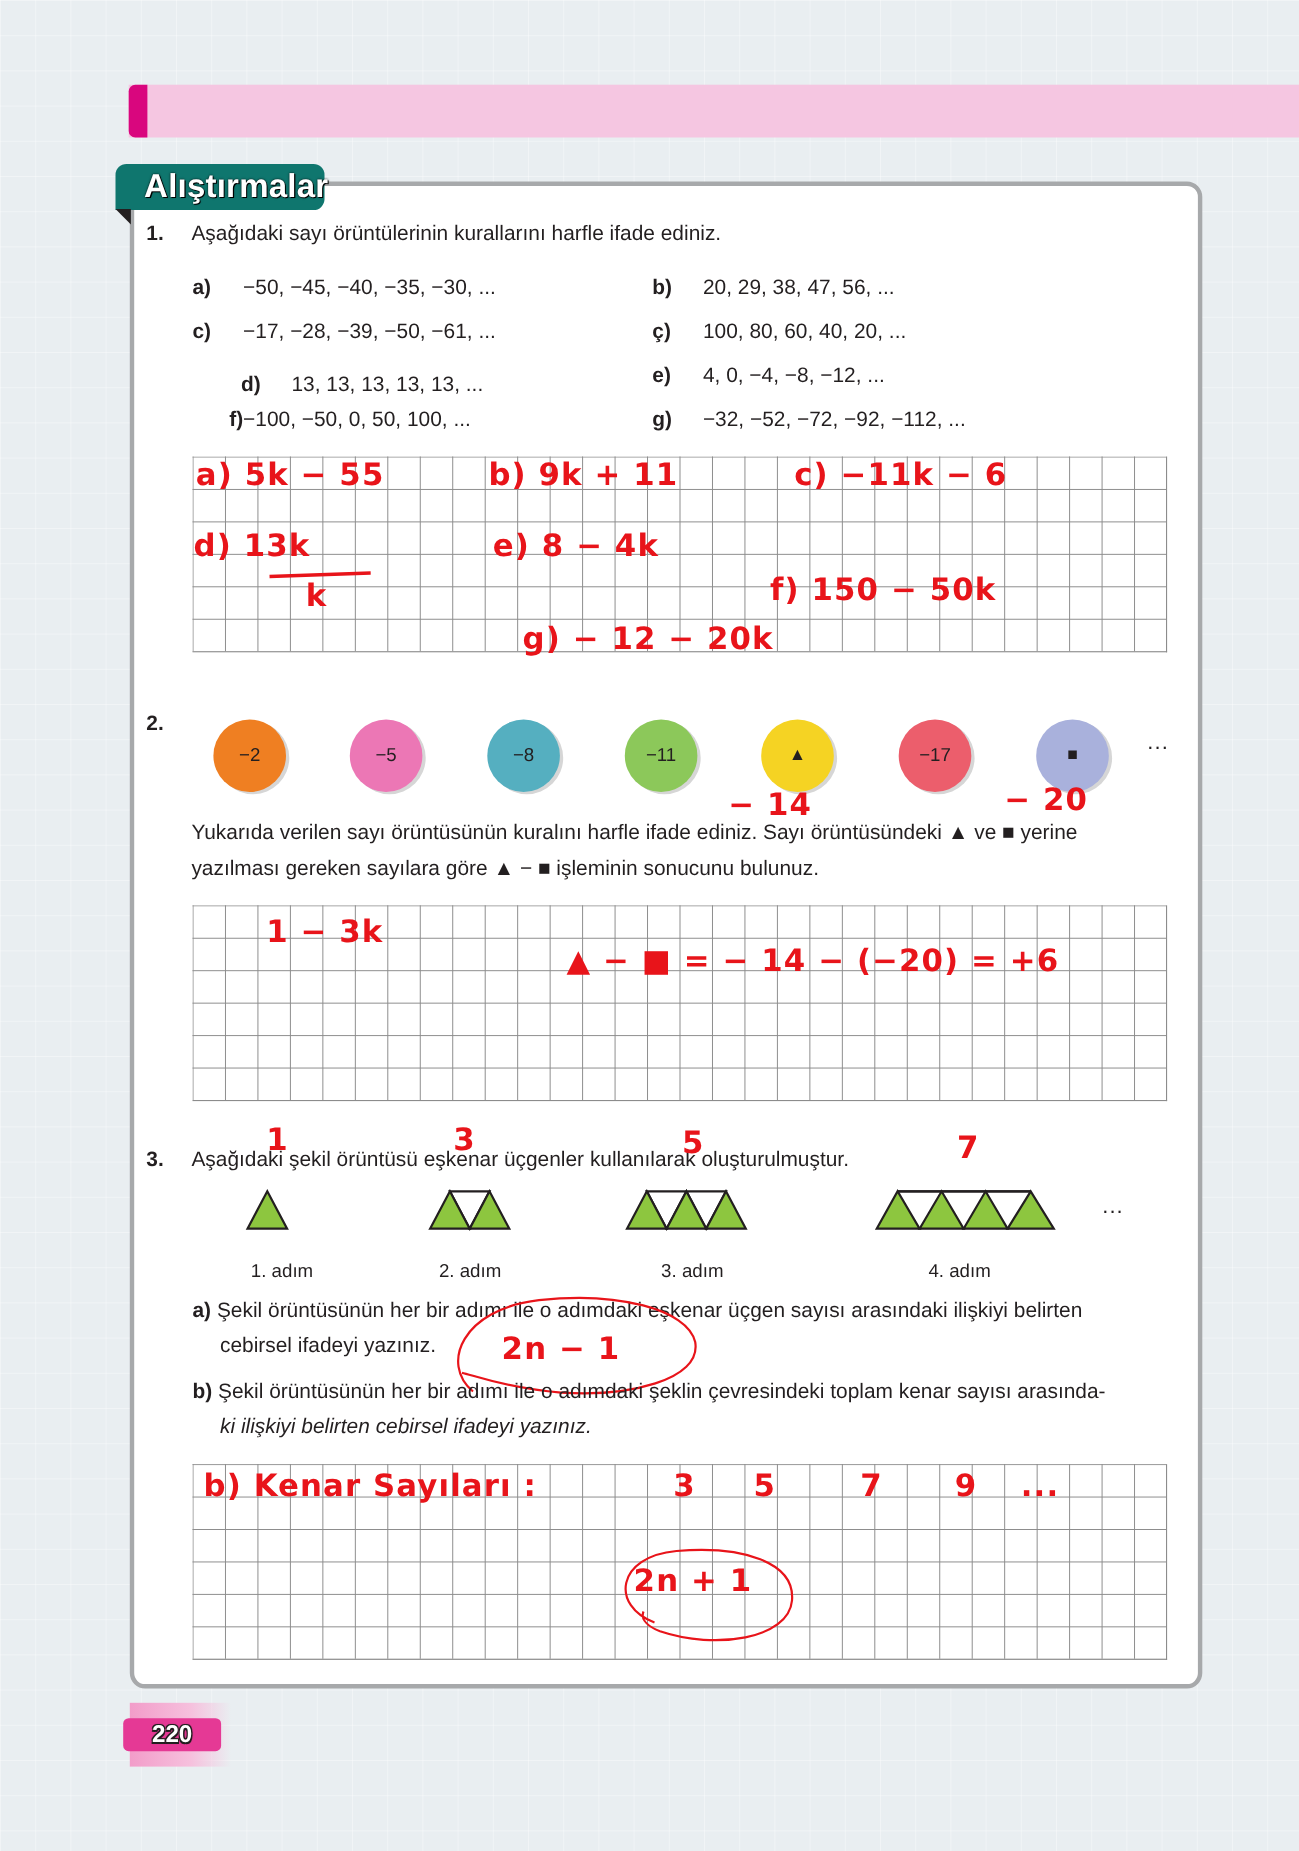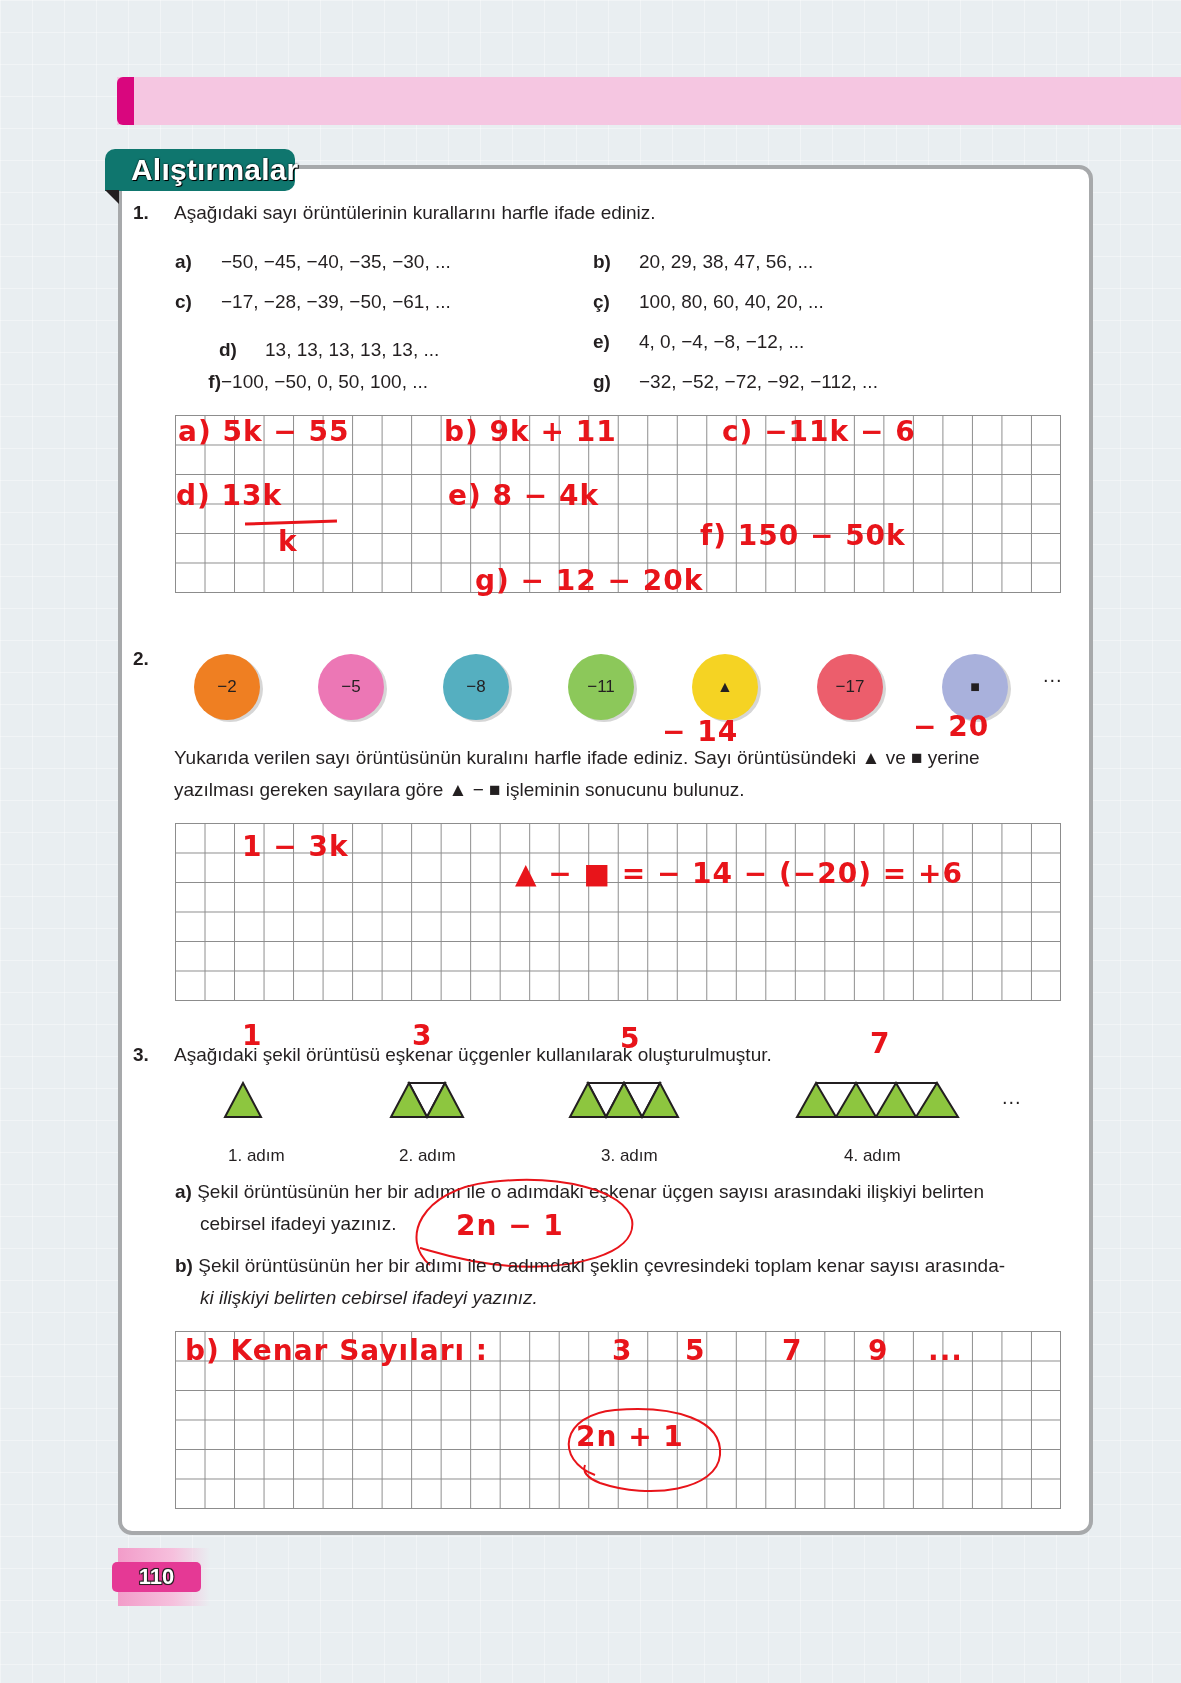--- a/index.html
+++ b/index.html
@@ -220,13 +220,13 @@
 <div class="hw" style="left:685px; top:1337px;">5</div>
 <div class="hw" style="left:782px; top:1337px;">7</div>
 <div class="hw" style="left:868px; top:1337px;">9</div>
 <div class="hw" style="left:928px; top:1337px;">...</div>
 <div class="hw" style="left:576px; top:1423px;">2n + 1</div>
 <svg style="position:absolute; left:555px; top:1405px;" width="175" height="95" viewBox="0 0 175 95">
   <path d="M 40 70 C 0 55 5 10 60 5 C 120 0 168 15 165 50 C 162 85 95 95 45 78 C 30 72 28 65 30 60" fill="none" stroke="#e8141a" stroke-width="2"></path>
 </svg>
 
 <div class="page-num-band"></div>
-<div class="page-num-badge">110</div>
+<div class="page-num-badge">220</div>
 
 </body></html>

